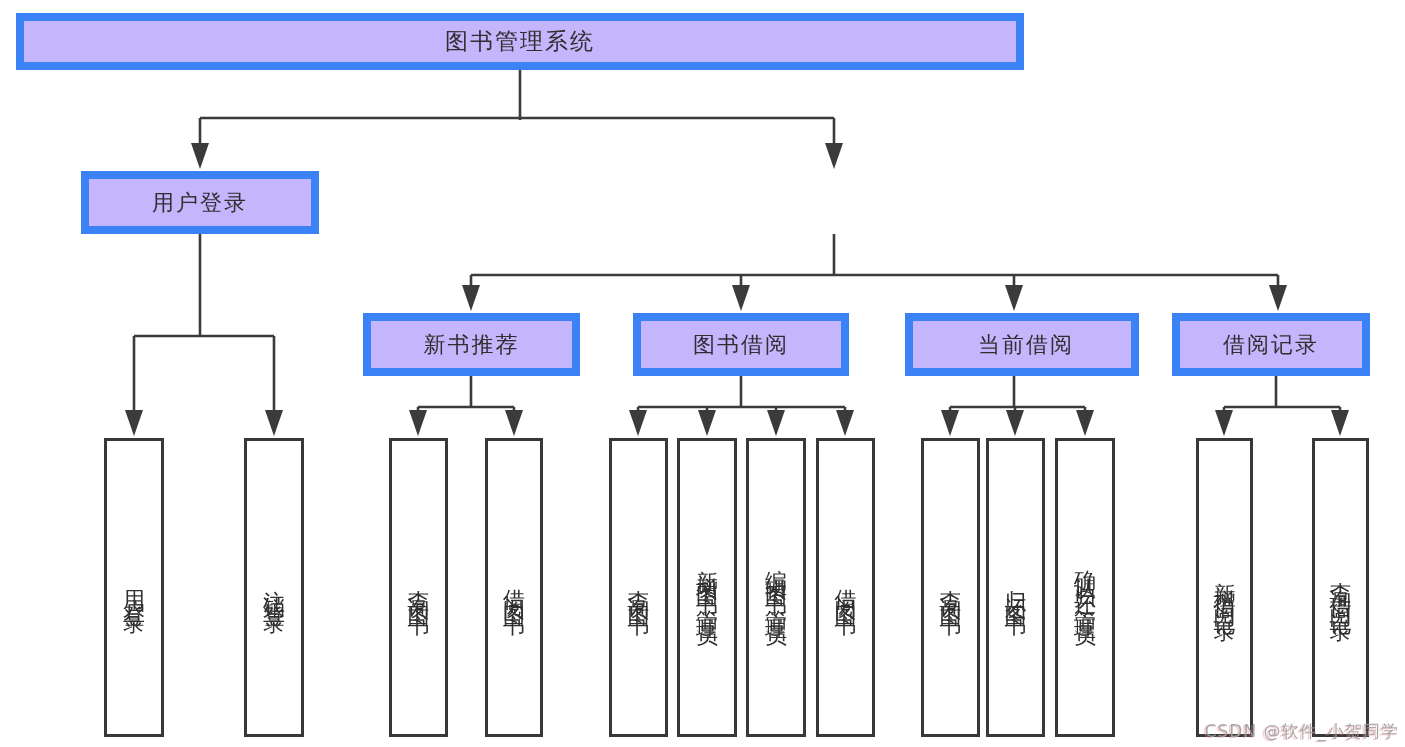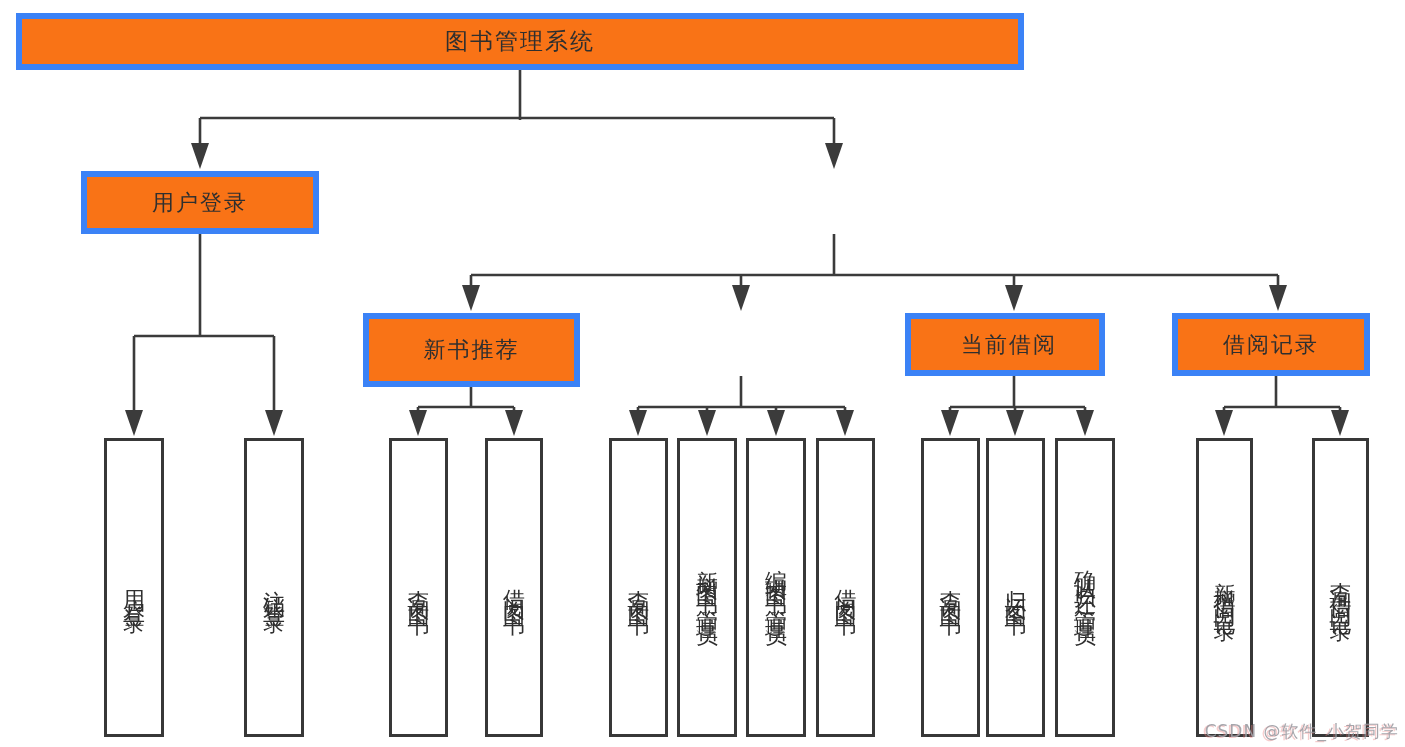--- a/index.html
+++ b/index.html
@@ -3,21 +3,21 @@
 <meta charset="utf-8">
 <style>
   html,body{margin:0;padding:0;background:#ffffff;}
   #stage{
     position:relative;width:1405px;height:747px;background:#ffffff;overflow:hidden;
     font-family:"DejaVu Sans",sans-serif;
   }
   #connectors{position:absolute;left:0;top:0;z-index:0;}
   .hbox{
     position:absolute;box-sizing:border-box;z-index:1;
-    border:6px solid #3b82f6;background:#f97316;color:#2f2f2f;
+    border:8px solid #3b82f6;background:#c4b5fd;color:#2f2f2f;
     display:flex;align-items:center;justify-content:center;
     font-size:22px;letter-spacing:2px;white-space:nowrap;
   }
   .vbox{
     position:absolute;box-sizing:border-box;z-index:1;
     border:3px solid #383838;background:#ffffff;color:#2f2f2f;
     display:flex;align-items:center;justify-content:center;
     writing-mode:vertical-rl;text-orientation:mixed;
     font-size:22px;letter-spacing:8px;line-height:1.1;
   }
@@ -89,22 +89,23 @@
       <polygon points="1076,410 1094,410 1085,436"></polygon>
       <polygon points="1215,410 1233,410 1224,436"></polygon>
       <polygon points="1331,410 1349,410 1340,436"></polygon>
     </g>
   </svg>
 
   <div class="hbox" style="left:16px;top:13px;width:1008px;height:57px;font-size:23px;">图书管理系统</div>
 
   <div class="hbox" style="left:81px;top:171px;width:238px;height:63px;">用户登录</div>
 
-  <div class="hbox" style="left:363px;top:313px;width:217px;height:74px;">新书推荐</div>
-  <div class="hbox" style="left:905px;top:313px;width:200px;height:63px;padding-left:8px;">当前借阅</div>
+  <div class="hbox" style="left:363px;top:313px;width:217px;height:63px;">新书推荐</div>
+  <div class="hbox" style="left:633px;top:313px;width:216px;height:63px;">图书借阅</div>
+  <div class="hbox" style="left:905px;top:313px;width:234px;height:63px;padding-left:8px;">当前借阅</div>
   <div class="hbox" style="left:1172px;top:313px;width:198px;height:63px;">借阅记录</div>
 
   <div class="vbox" style="left:104px;top:438px;width:60px;height:299px;">用户登录</div>
   <div class="vbox" style="left:244px;top:438px;width:60px;height:299px;">注销登录</div>
 
   <div class="vbox" style="left:389px;top:438px;width:59px;height:299px;">查询图书</div>
   <div class="vbox" style="left:485px;top:438px;width:58px;height:299px;">借阅图书</div>
 
   <div class="vbox" style="left:609px;top:438px;width:59px;height:299px;">查询图书</div>
   <div class="vbox" style="left:677px;top:438px;width:60px;height:299px;">新增图书（管理员）</div>

